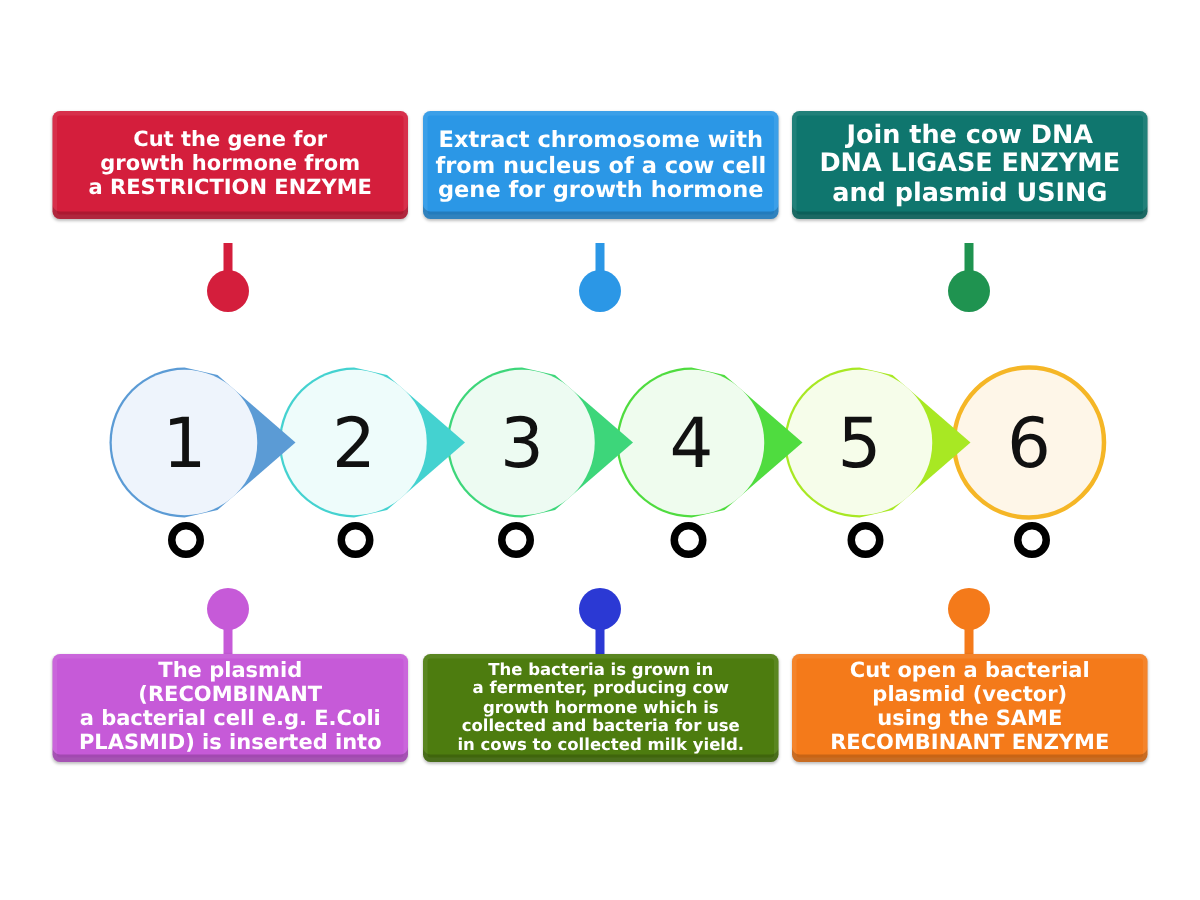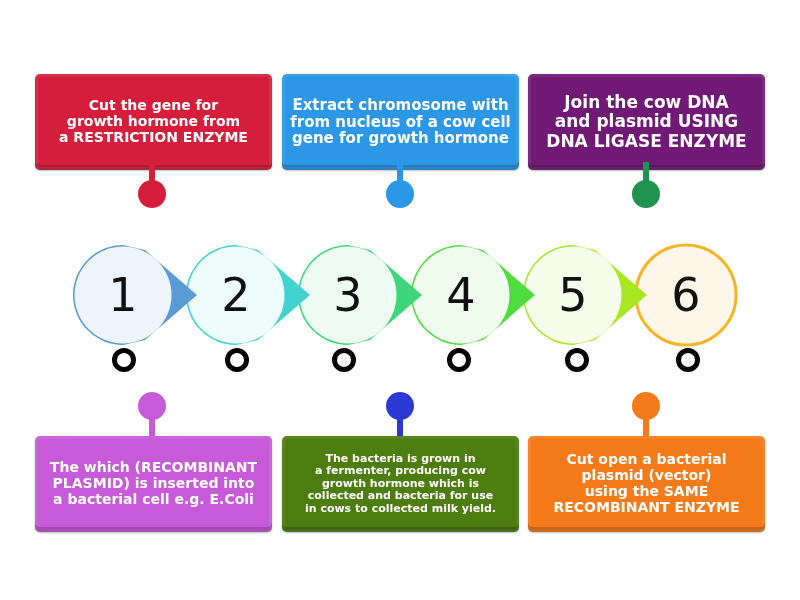--- a/index.html
+++ b/index.html
@@ -1,17 +1,17 @@
 <!DOCTYPE html>
 <html><head>
 <meta charset="utf-8">
 <style>
   html, body { margin:0; padding:0; }
   body { width:800px; height:600px; background:#ffffff; position:relative; overflow:hidden; font-family:"DejaVu Sans", sans-serif; }
-  .box { position:absolute; width:237px; height:96px; border-radius:5px; box-sizing:border-box; display:flex; align-items:center; justify-content:center; text-align:center; color:#fff; font-weight:bold; box-shadow: inset 0 -5px 0 rgba(0,0,0,0.18), inset 0 0 0 3px rgba(255,255,255,0.08), 0 1px 2px rgba(0,0,0,0.25); padding:4px 8px; }
+  .box { position:absolute; width:237px; height:72px; border-radius:5px; box-sizing:border-box; display:flex; align-items:center; justify-content:center; text-align:center; color:#fff; font-weight:bold; box-shadow: inset 0 -5px 0 rgba(0,0,0,0.18), inset 0 0 0 3px rgba(255,255,255,0.08), 0 1px 2px rgba(0,0,0,0.25); padding:4px 8px; }
   .box span { display:block; line-height:1.13; }
   .stem { position:absolute; width:6px; }
   .dot { position:absolute; width:28px; height:28px; border-radius:50%; }
   .circle-wrap { position:absolute; width:140px; height:110px; }
   .circle-wrap svg { position:absolute; left:0; top:0; overflow:visible; }
   .num { position:absolute; top:0; width:104px; height:104px; display:flex; align-items:center; justify-content:center; font-family:"DejaVu Sans", sans-serif; font-size:46px; color:#111; }
   .ring { position:absolute; width:14px; height:14px; border:5px solid #000; border-radius:50%; box-sizing:content-box; background:#fff; }
 </style>
 </head>
 <body>
@@ -29,25 +29,25 @@
 <div class="box" style="left:282px;top:74px;background:#2b97e6;font-size:15px;">
   <div>
     <span>Extract chromosome with</span>
     <span>from nucleus of a cow cell</span>
     <span>gene for growth hormone</span>
   </div>
 </div>
 <div class="stem" style="left:397px;top:162px;height:20px;background:#2b97e6;"></div>
 <div class="dot" style="left:386px;top:180px;background:#2b97e6;"></div>
 
-<div class="box" style="left:528px;top:74px;background:#701a75;font-size:17px;">
+<div class="box" style="left:528px;top:74px;background:#0f766e;font-size:17px;">
   <div>
     <span>Join the cow DNA</span>
+    <span>DNA LIGASE ENZYME</span>
     <span>and plasmid USING</span>
-    <span>DNA LIGASE ENZYME</span>
   </div>
 </div>
 <div class="stem" style="left:643px;top:162px;height:20px;background:#1f9350;"></div>
 <div class="dot" style="left:632px;top:180px;background:#1f9350;"></div>
 
 <div class="circle-wrap" style="left:634px;top:243px;">
   <svg width="140" height="110">
     <circle cx="52" cy="52" r="50" fill="#fef6e8" stroke="#f5b626" stroke-width="3"></circle>
   </svg>
   <div class="num">6</div>
@@ -92,23 +92,23 @@
 <div class="ring" style="left:225px;top:348px;"></div>
 <div class="ring" style="left:332px;top:348px;"></div>
 <div class="ring" style="left:447px;top:348px;"></div>
 <div class="ring" style="left:565px;top:348px;"></div>
 <div class="ring" style="left:676px;top:348px;"></div>
 
 <div class="dot" style="left:138px;top:392px;background:#c65ad8;"></div>
 <div class="stem" style="left:149px;top:416px;height:22px;background:#c65ad8;"></div>
 <div class="box" style="left:35px;top:436px;background:#c65ad8;font-size:14px;">
   <div>
-    <span>The which (RECOMBINANT</span>
+    <span>The plasmid (RECOMBINANT</span>
+    <span>a bacterial cell e.g. E.Coli</span>
     <span>PLASMID) is inserted into</span>
-    <span>a bacterial cell e.g. E.Coli</span>
   </div>
 </div>
 
 <div class="dot" style="left:386px;top:392px;background:#2b39d4;"></div>
 <div class="stem" style="left:397px;top:416px;height:22px;background:#2b39d4;"></div>
 <div class="box" style="left:282px;top:436px;background:#4d7c0f;font-size:11px;">
   <div>
     <span>The bacteria is grown in</span>
     <span>a fermenter, producing cow</span>
     <span>growth hormone which is</span>

